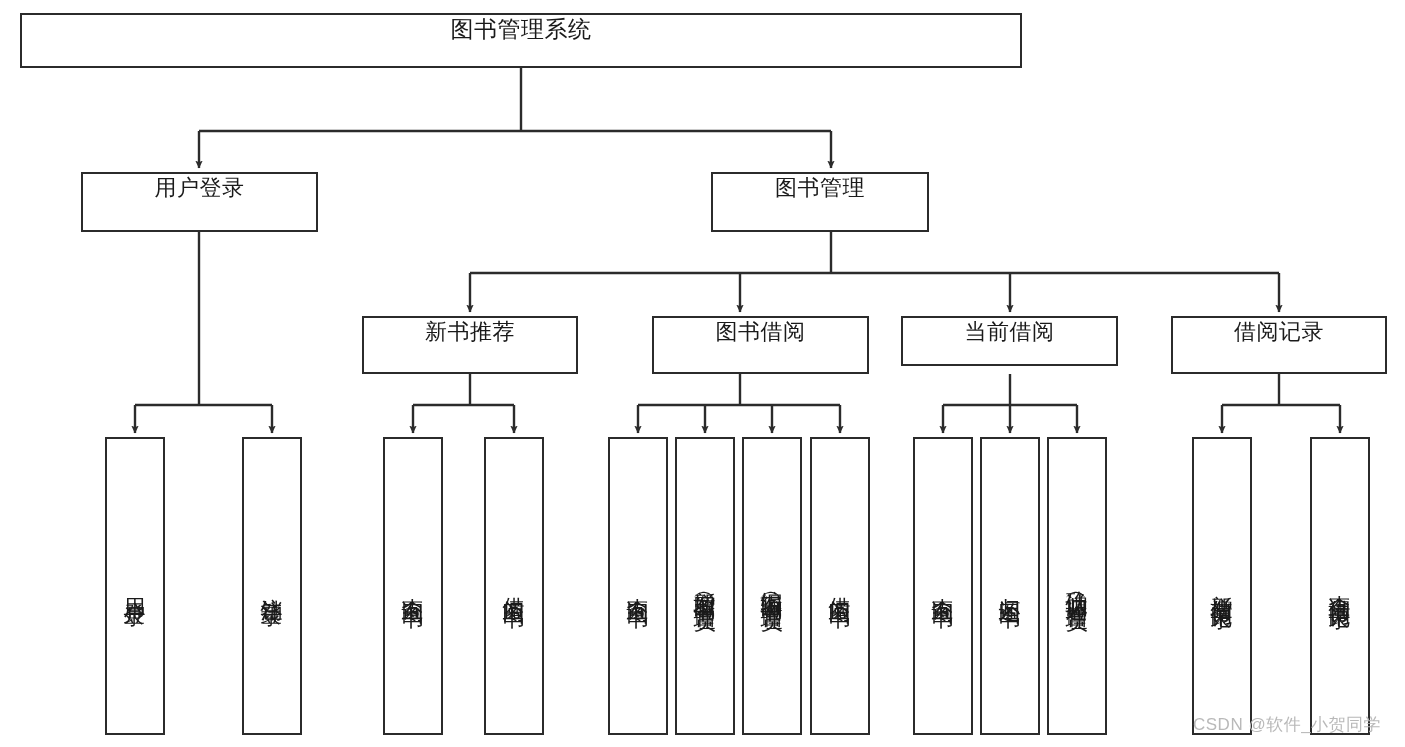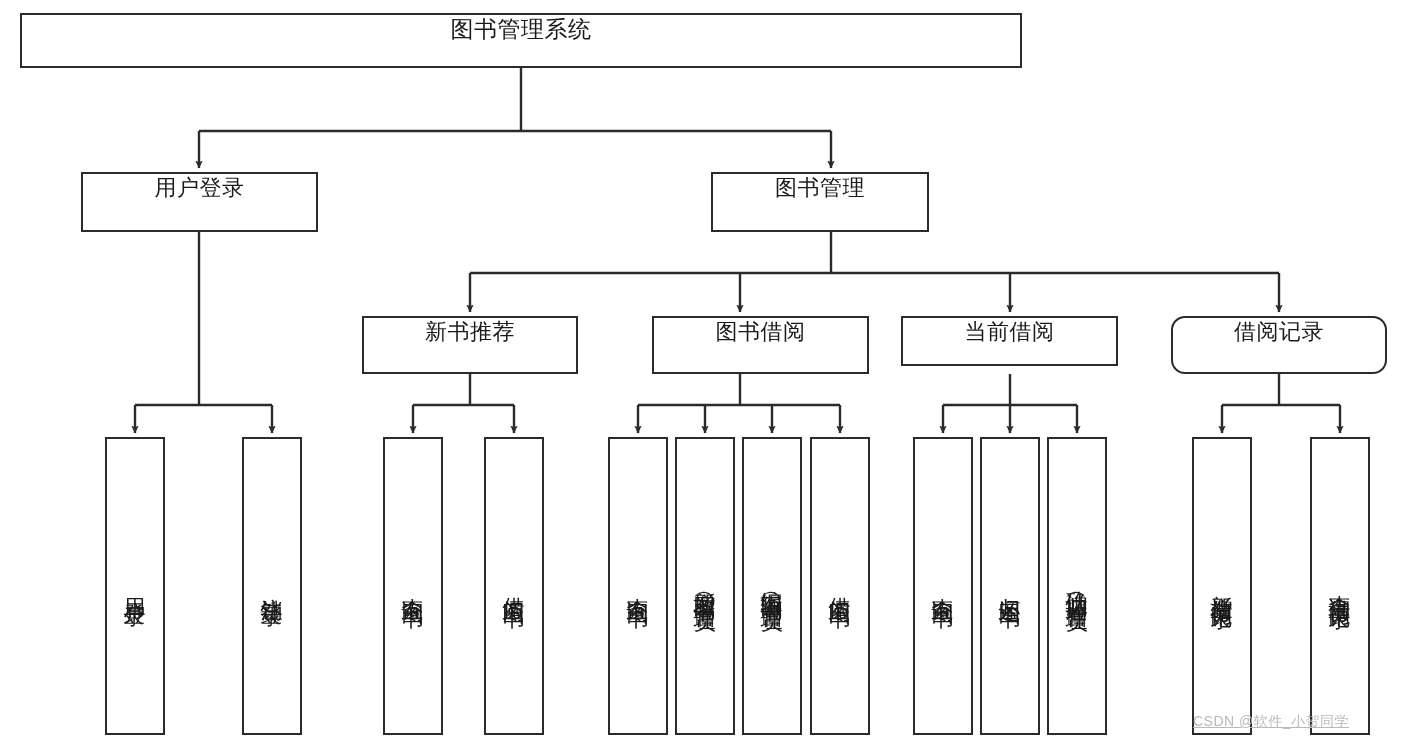--- a/index.html
+++ b/index.html
@@ -53,26 +53,25 @@
   .node.vertical .label {
     writing-mode: vertical-rl;
     text-orientation: upright;
     font-size: 22px;
     line-height: 1.05;
     letter-spacing: 3px;
     white-space: nowrap;
   }
   .watermark {
     position: absolute;
-    font-size: 14px;
+    font-size: 17px;
     color: #b9b9b9;
     white-space: nowrap;
     letter-spacing: 0.5px;
     pointer-events: none;
-    text-decoration: underline;
   }
 </style>
 </head>
 <body>
 
 <div id="canvas">
 
   <svg id="edges" viewBox="0 0 1405 747" xmlns="http://www.w3.org/2000/svg">
     <defs>
       <marker id="arrow" markerWidth="9" markerHeight="9" refX="7.4" refY="4" orient="auto" markerUnits="userSpaceOnUse">
@@ -137,21 +136,21 @@
 
   <div class="node horizontal" style="left:362px; top:316px; width:216px; height:58px;">
     <span class="label">新书推荐</span>
   </div>
   <div class="node horizontal" style="left:631px; top:316px; width:217px; height:58px;margin-left:21px;">
     <span class="label">图书借阅</span>
   </div>
   <div class="node horizontal" style="left:901px; top:316px; width:217px; height:50px;">
     <span class="label">当前借阅</span>
   </div>
-  <div class="node horizontal" style="left:1171px; top:316px; width:216px; height:58px;border-radius:14px;">
+  <div class="node horizontal" style="left:1171px; top:316px; width:216px; height:58px;">
     <span class="label">借阅记录</span>
   </div>
 
   <div class="node vertical" style="left:105px; top:437px; width:60px; height:298px;">
     <span class="label">用户登录</span>
   </div>
   <div class="node vertical" style="left:242px; top:437px; width:60px; height:298px;">
     <span class="label">注销登录</span>
   </div>
 

